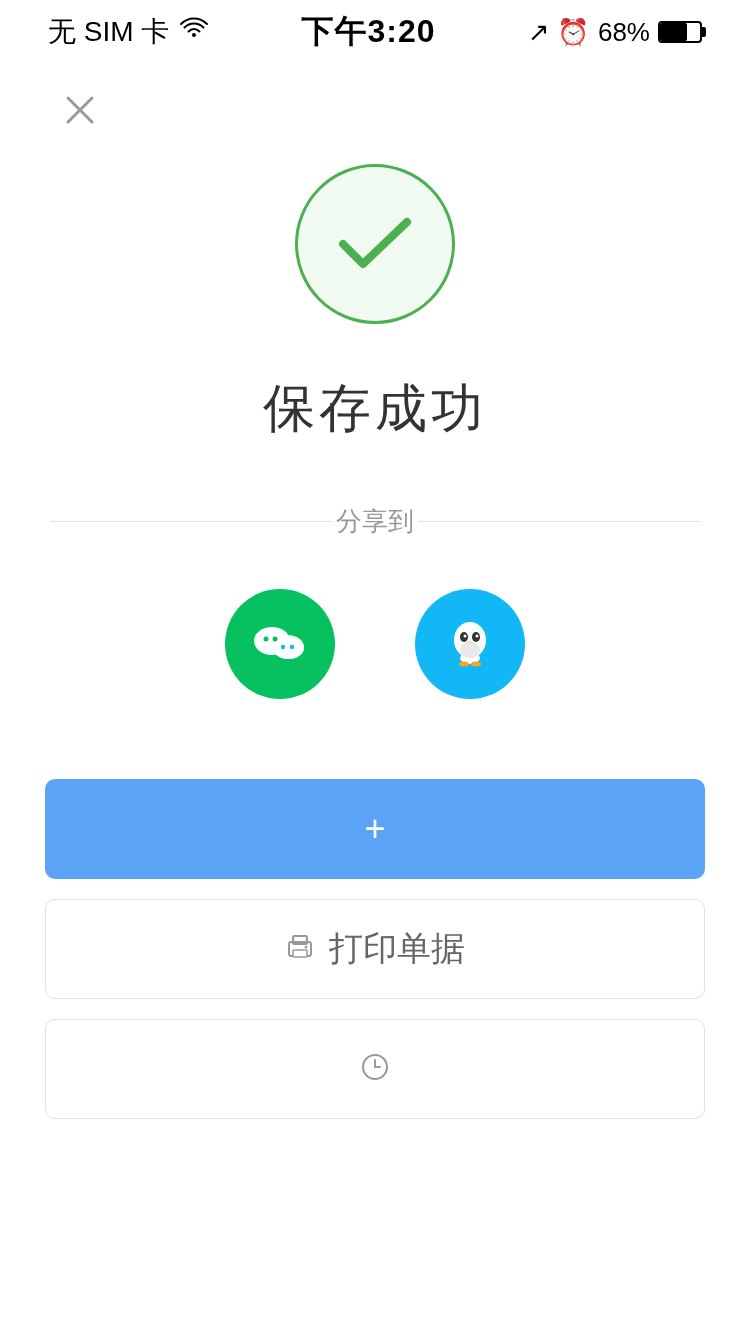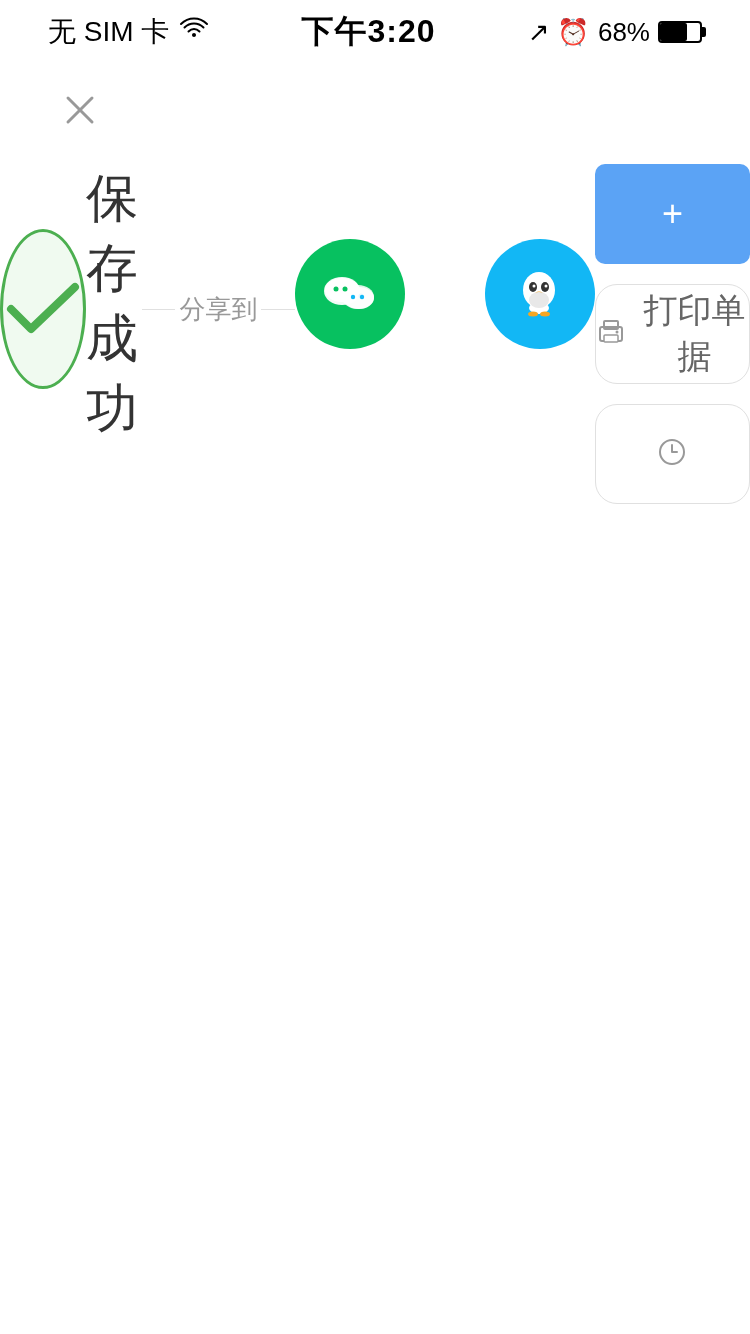--- a/index.html
+++ b/index.html
@@ -95,21 +95,21 @@
     }
 
     .close-btn svg {
       width: 36px;
       height: 36px;
     }
 
     
     .main-content {
       display: flex;
-      flex-direction: row;
+      flex-direction: column;
       align-items: center;
       padding-top: 100px;
     }
 
     
     .success-circle {
       width: 160px;
       height: 160px;
       border-radius: 50%;
       border: 3px solid #4CAF50;
@@ -202,21 +202,21 @@
       font-size: 34px;
       color: #ffffff;
       font-family: inherit;
     }
 
     .btn-secondary {
       width: 100%;
       height: 100px;
       background: #ffffff;
       border: 1px solid #e0e0e0;
-      border-radius: 22px;
+      border-radius: 10px;
       display: flex;
       align-items: center;
       justify-content: center;
       gap: 14px;
       cursor: pointer;
       font-size: 34px;
       color: #666;
       font-family: inherit;
     }
 

